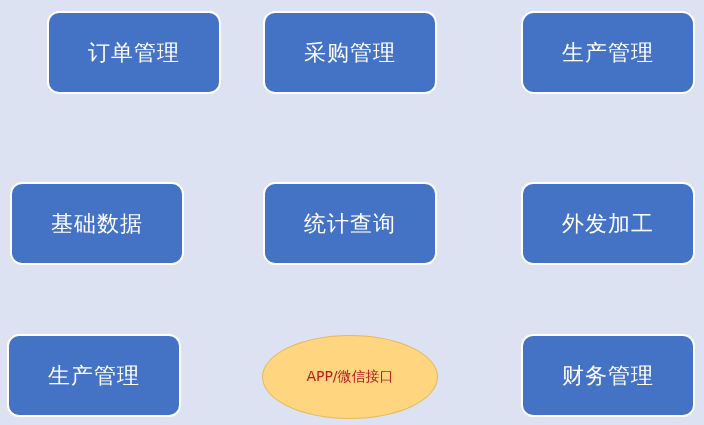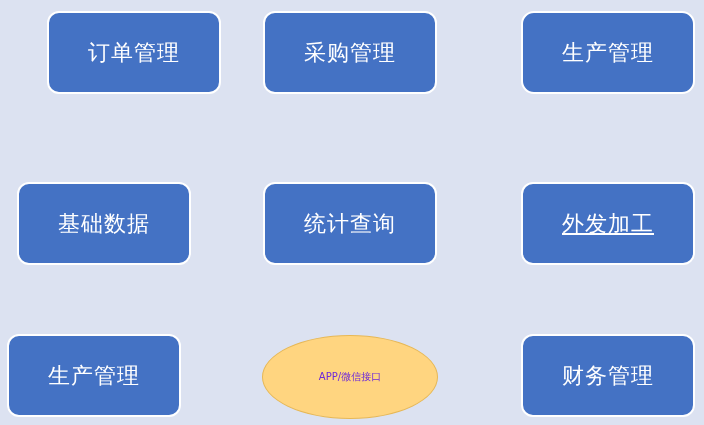--- a/index.html
+++ b/index.html
@@ -5,42 +5,42 @@
   html, body { margin:0; padding:0; }
   body { width:704px; height:425px; background:#dce2f1; position:relative; overflow:hidden;
          font-family:"DejaVu Sans", sans-serif; }
   .box { position:absolute; width:174px; height:83px; background:#4472c4;
          border:2px solid #ffffff; border-radius:12px; box-sizing:border-box;
          display:flex; align-items:center; justify-content:center;
          color:#ffffff; font-size:22px; letter-spacing:1px; cursor:pointer; }
   .oval { position:absolute; left:262px; top:335px; width:176px; height:84px;
           background:#ffd580; border:1.5px solid #e7b856; border-radius:50%; box-sizing:border-box;
           display:flex; align-items:center; justify-content:center;
-          color:#6d28d9; font-size:10px; cursor:pointer; }
+          color:#b91c1c; font-size:14px; cursor:pointer; }
 </style>
 </head>
 <body>
 
 <div class="box" style="left:7px;top:11px;margin-left:40px;">
   <span>订单管理</span>
 </div>
 <div class="box" style="left:263px;top:11px;align-items:center;">
   <span>采购管理</span>
 </div>
 <div class="box" style="left:521px;top:11px;border-radius:13px;">
   <span>生产管理</span>
 </div>
 
-<div class="box" style="left:17px;top:182px;">
+<div class="box" style="left:10px;top:182px;">
   <span>基础数据</span>
 </div>
 <div class="box" style="left:263px;top:182px;">
   <span>统计查询</span>
 </div>
-<div class="box" style="left:521px;top:182px;text-decoration:underline;">
+<div class="box" style="left:521px;top:182px;">
   <span>外发加工</span>
 </div>
 
 <div class="box" style="left:7px;top:334px;">
   <span>生产管理</span>
 </div>
 <div class="oval">
   <span>APP/微信接口</span>
 </div>
 <div class="box" style="left:521px;top:334px;border-radius:12px;">

